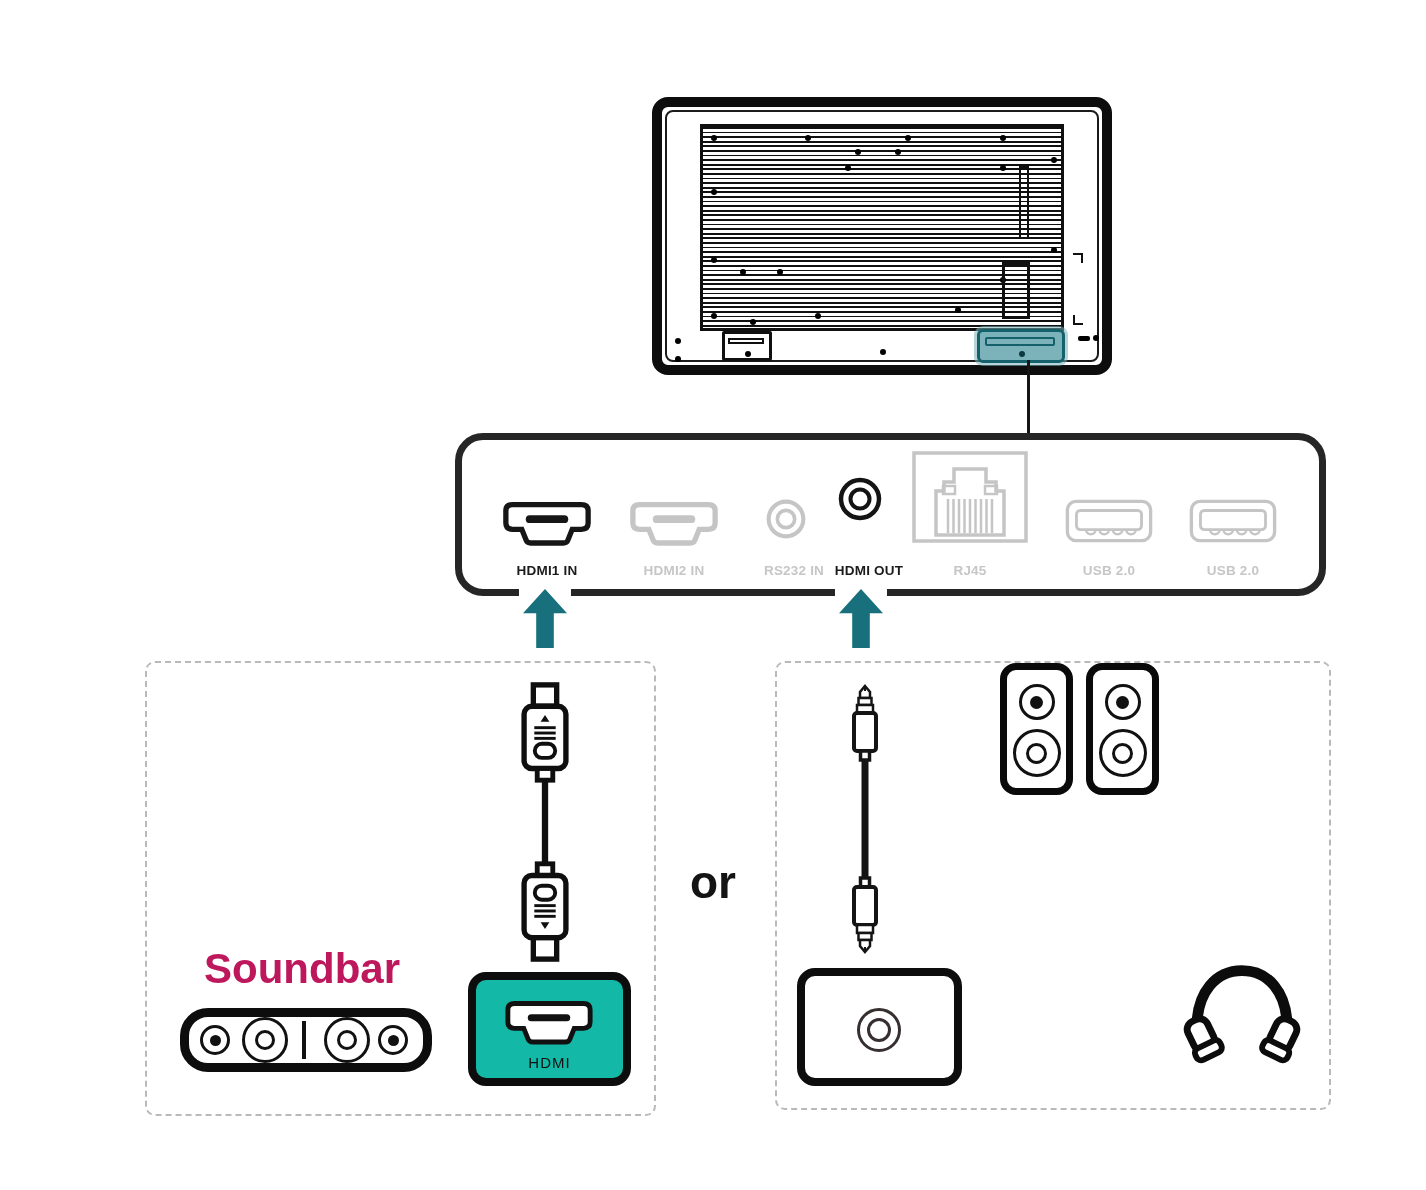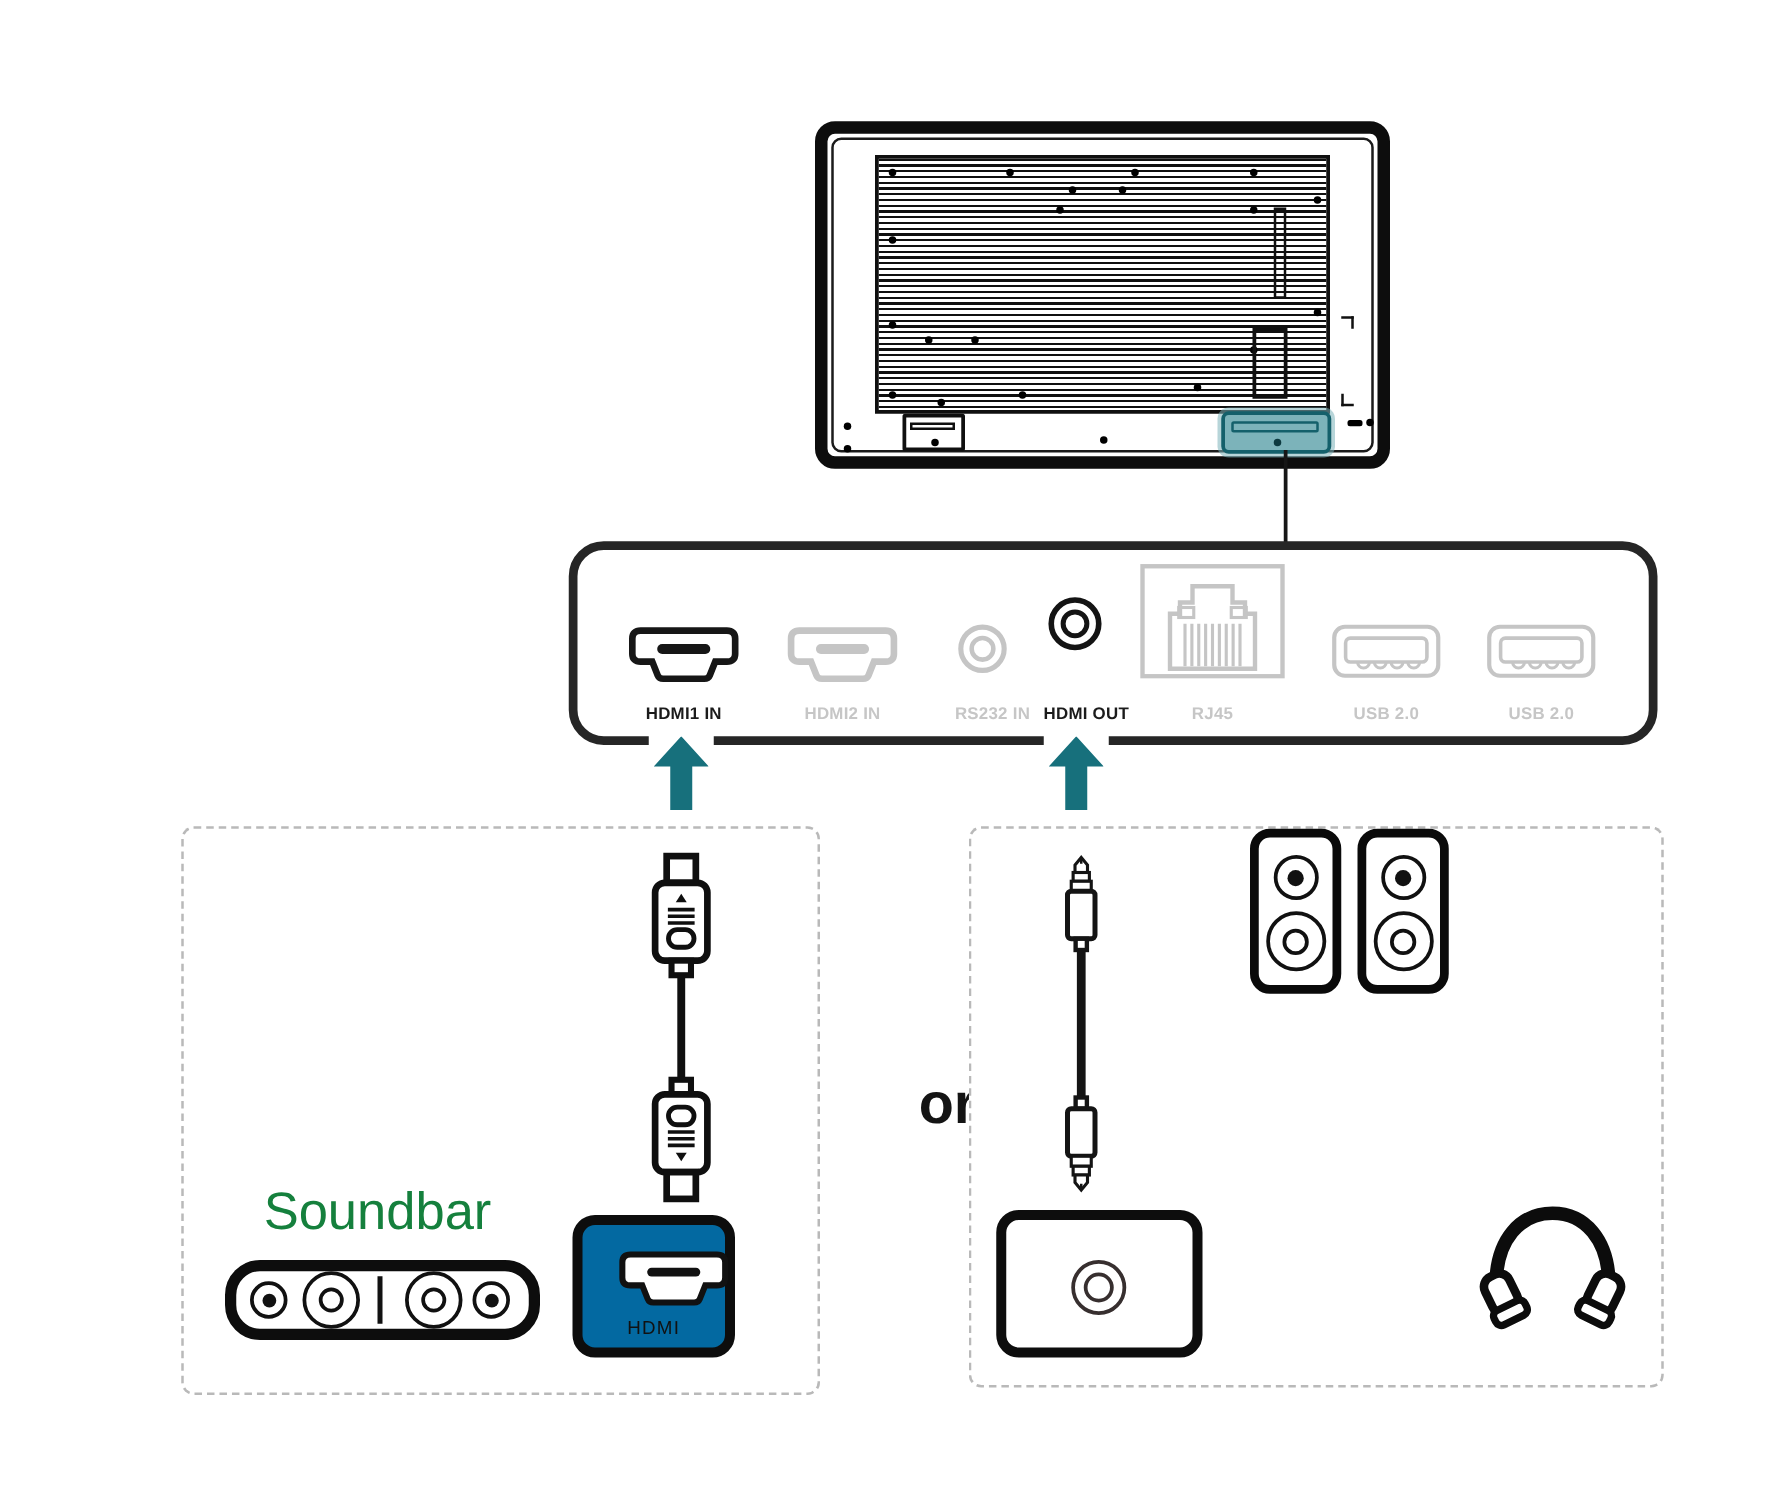--- a/index.html
+++ b/index.html
@@ -58,36 +58,36 @@
   .notch{background:#fff;height:11px;width:52px;top:586px;}
   .up-arrow{width:44px;height:59px;background:#17707C;top:589px;
       clip-path:polygon(50% 0%,100% 41%,70% 41%,70% 100%,30% 100%,0% 41%,0% 41%);
       -webkit-clip-path:polygon(50% 0%,100% 41%,70% 41%,70% 100%,30% 100%,30% 41%,0% 41%);
       clip-path:polygon(50% 0%,100% 41%,70% 41%,70% 100%,30% 100%,30% 41%,0% 41%);}
 
   
   .dashed{border:2px dashed #b9b9b9;border-radius:10px;background:#fff;box-sizing:border-box;}
   .box-left{left:145px;top:661px;width:511px;height:455px;}
   .box-right{left:775px;top:661px;width:556px;height:449px;}
-  .or-label{left:713px;top:855px;transform:translateX(-50%);font-size:46px;font-weight:700;color:#141414;margin-left:45px;}
+  .or-label{left:713px;top:855px;transform:translateX(-50%);font-size:46px;font-weight:700;color:#141414;}
 
   .soundbar-label{position:absolute;left:155px;top:282px;transform:translateX(-50%);font-size:42px;
-      font-weight:400;color:#15803d;letter-spacing:0;white-space:nowrap;}
+      font-weight:700;color:#be185d;letter-spacing:0;white-space:nowrap;}
   .soundbar{position:absolute;left:33px;top:345px;width:252px;height:64px;border:9px solid #0d0d0d;
       border-radius:28px;background:#fff;box-sizing:border-box;}
   .circle{position:absolute;border-radius:50%;box-sizing:border-box;background:#fff;
       display:flex;align-items:center;justify-content:center;}
   .sb-c-small{width:30px;height:30px;border:3px solid #111;}
   .sb-c-big{width:46px;height:46px;border:3.5px solid #111;}
   .sb-dot{width:11px;height:11px;border-radius:50%;background:#111;}
   .sb-inner{width:20px;height:20px;border:3px solid #111;border-radius:50%;box-sizing:border-box;}
   .sb-bar{position:absolute;left:113px;top:4px;width:4px;height:38px;background:#111;}
 
-  .hdmi-box{position:absolute;left:311px;top:309px;width:130px;height:114px;border:8px solid #0d0d0d;
-      border-radius:18px;background:#0369a1;box-sizing:border-box;}
+  .hdmi-box{position:absolute;left:321px;top:309px;width:163px;height:114px;border:8px solid #0d0d0d;
+      border-radius:18px;background:#14b8a6;box-sizing:border-box;}
   .hdmi-box-label{position:absolute;left:0;right:0;top:74px;text-align:center;font-size:15px;
       font-weight:500;letter-spacing:1px;color:#111;}
 
   .device-box{position:absolute;left:20px;top:305px;width:165px;height:118px;border:8px solid #0d0d0d;
       border-radius:18px;background:#fff;box-sizing:border-box;}
   .jack-outer{width:44px;height:44px;border:3px solid #372f2f;}
   .jack-inner{width:24px;height:24px;border:3px solid #372f2f;border-radius:50%;box-sizing:border-box;}
 
   .speaker{position:absolute;width:73px;height:132px;border:7px solid #0a0a0a;border-radius:16px;
       background:#fff;box-sizing:border-box;}

